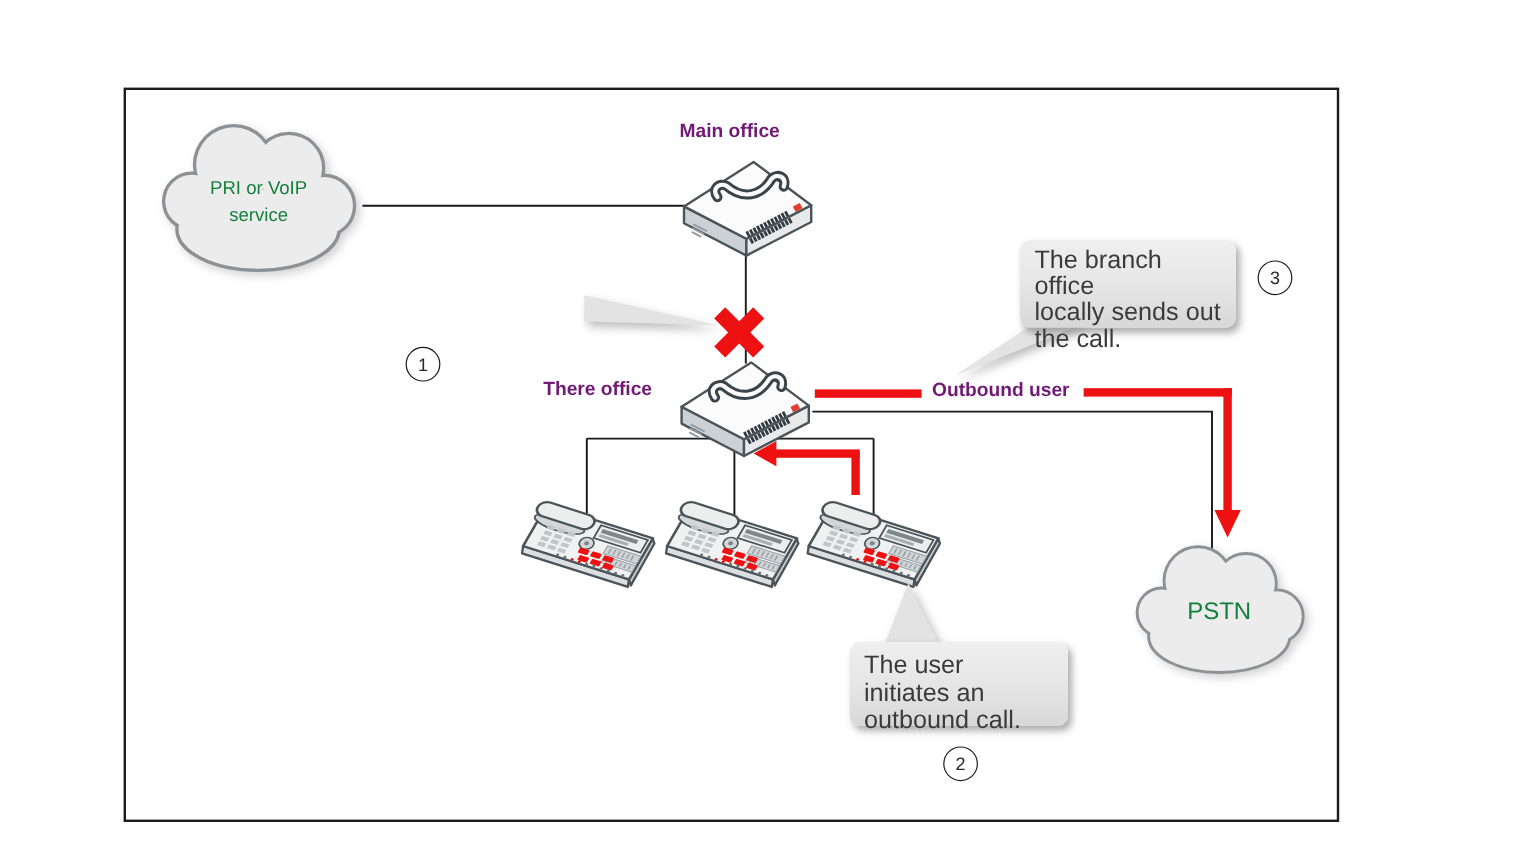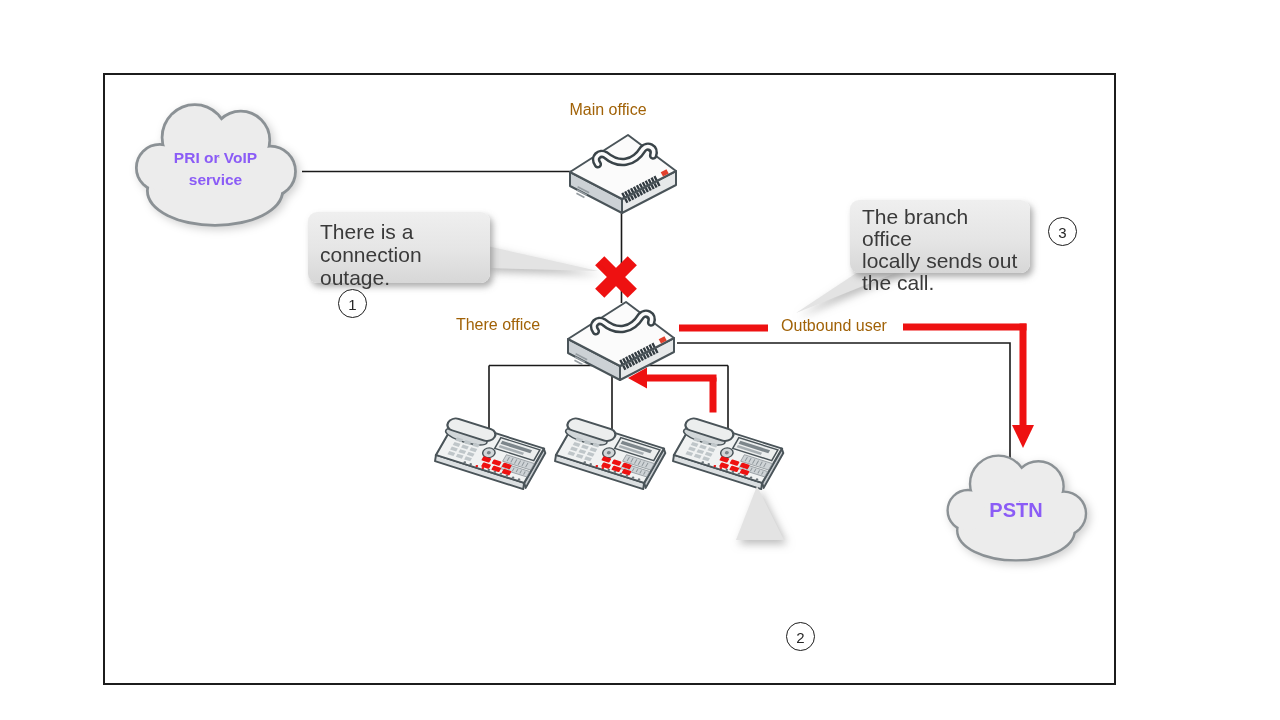--- a/index.html
+++ b/index.html
@@ -7,24 +7,24 @@
     position:relative; width:1280px; height:720px; overflow:hidden;
     background:#ffffff;
     font-family:"Liberation Sans", sans-serif;
   }
   .abs { position:absolute; }
   #frame {
     left:103px; top:73px; width:1009px; height:608px;
     border:2px solid #1c1c1c;
   }
   .lbl {
-    color:#a16207; font-size:16px; text-align:center; white-space:pre-line;
+    color:#701a75; font-size:16px; text-align:center; white-space:pre-line;font-weight:bold;
   }
   .cloud-label {
-    color:#8b5cf6; font-weight:bold; font-size:15.5px; line-height:22px;
+    color:#15803d; font-weight:normal; font-size:15.5px; line-height:22px;
     text-align:center; white-space:pre-line;
   }
   .callout {
     background:linear-gradient(180deg,#efefef 0%, var(--callout-fill) 55%, #d7d7d7 100%);
     border-radius:9px;
     box-shadow:3px 4px 6px rgba(110,110,110,0.55);
     color:#3a3a3a; font-size:21px; line-height:23px;
     padding:8px 12px; box-sizing:border-box; white-space:pre-line;
   }
   .badge {
@@ -223,22 +223,22 @@
       <polygon points="1023,448 1012,425 1034,425"></polygon>
     </g>
   </svg>
 
   <svg class="abs tail-svg" width="1280" height="720" style="left:0;top:0">
     <polygon class="tail" points="487,246 598,271 487,268"></polygon>
     <polygon class="tail" points="736,540 784,540 757,486"></polygon>
     <polygon class="tail" points="864,268 908,268 796,313"></polygon>
   </svg>
 
-  <div class="abs callout" style="left:308px;top:212px;width:182px;height:71px">There is a
-connection outage.</div>
+  <div class="abs callout" style="left:708px;top:535px;width:182px;height:70px">The user initiates an
+outbound call.</div>
   <div class="abs callout" style="left:850px;top:200px;width:180px;height:73px;line-height:22px;padding-top:6px">The branch office
 locally sends out
 the call.</div>
 
   <div class="abs badge" style="left:338px;top:289px">1</div>
   <div class="abs badge" style="left:786px;top:622px">2</div>
   <div class="abs badge" style="left:1048px;top:217px">3</div>
 
   <div class="abs lbl" style="left:528px;top:101px;width:160px">Main office</div>
   <div class="abs lbl" style="left:433px;top:316px;width:130px">There office</div>

